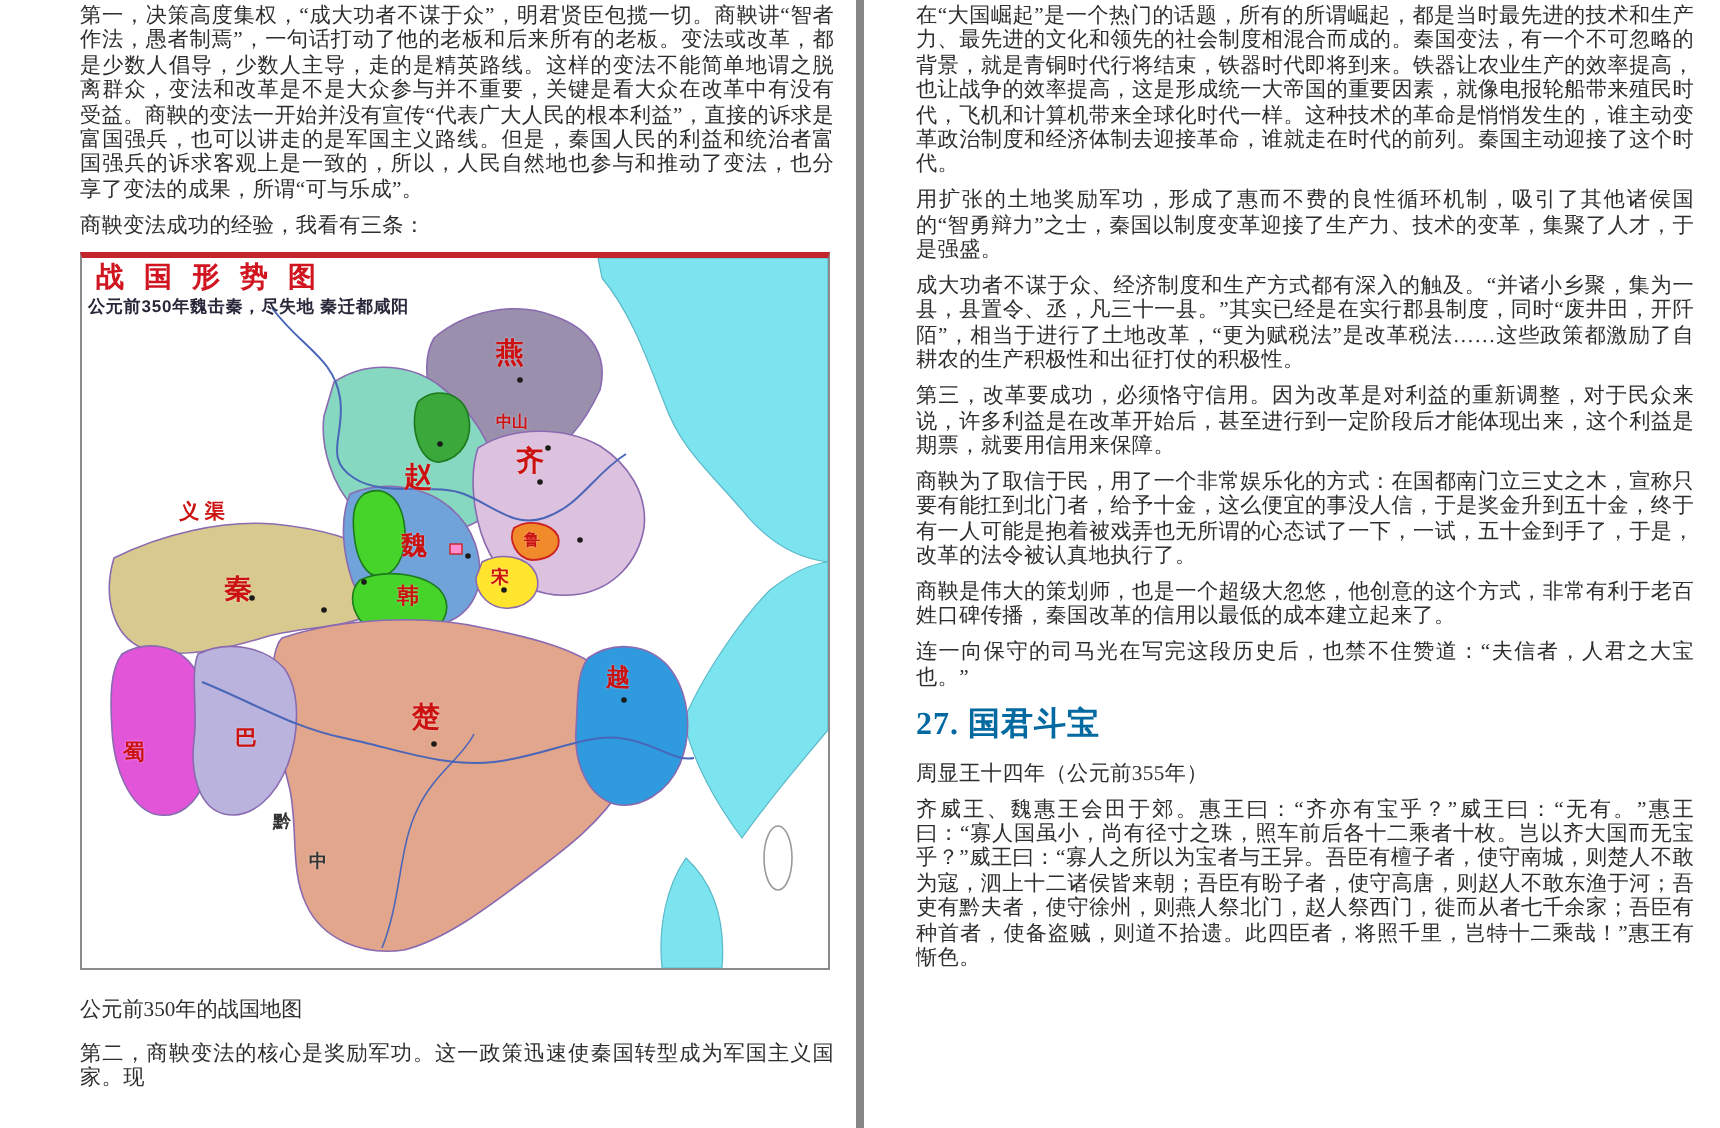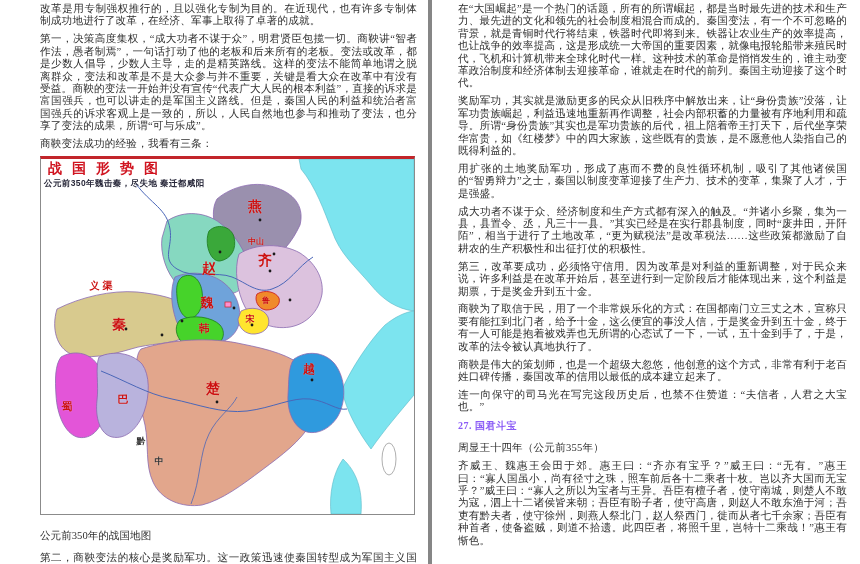--- a/index.html
+++ b/index.html
@@ -32,32 +32,31 @@
     color:#28283a;font-weight:bold;font-size:8.5px;letter-spacing:0.4px;
     font-family:"Liberation Sans",sans-serif;
   }
   .map-label{
     position:absolute;z-index:2;color:#cc1111;font-weight:bold;
     transform:translate(-50%,-50%);white-space:nowrap;
     font-family:"Liberation Sans",sans-serif;text-shadow:0 0 1px rgba(255,255,255,.6);
   }
   .map-caption{font-size:10.6px;line-height:12.4px;margin:15px 0 9px 0;}
   .section-heading{
-    font-size:10px;font-weight:bold;margin:4px 0 9px 0;color:#8b5cf6;
+    font-size:16px;font-weight:bold;margin:4px 0 9px 0;color:#0369a1;
     letter-spacing:0.5px;
   }
 </style>
 </head>
 <body>
 
 <div class="divider"></div>
 
 <div id="left-col" class="page-col">
   <div>
-      <p class="para">改革是用专制强权推行的，且以强化专制为目的。在近现代，也有许多专制体制成功地进行了改革，在经济、军事上取得了卓著的成就。</p>
       <p class="para">第一，决策高度集权，“成大功者不谋于众”，明君贤臣包揽一切。商鞅讲“智者作法，愚者制焉”，一句话打动了他的老板和后来所有的老板。变法或改革，都是少数人倡导，少数人主导，走的是精英路线。这样的变法不能简单地谓之脱离群众，变法和改革是不是大众参与并不重要，关键是看大众在改革中有没有受益。商鞅的变法一开始并没有宣传“代表广大人民的根本利益”，直接的诉求是富国强兵，也可以讲走的是军国主义路线。但是，秦国人民的利益和统治者富国强兵的诉求客观上是一致的，所以，人民自然地也参与和推动了变法，也分享了变法的成果，所谓“可与乐成”。</p>
       <p class="para">商鞅变法成功的经验，我看有三条：</p>
     </div>
 
   <div class="map-box">
     <span class="map-title">战国形势图</span>
     <span class="map-subtitle">公元前350年魏击秦，尽失地  秦迁都咸阳</span>
     <svg width="373" height="355" viewBox="0 0 373 355">
 
       <path stroke="#5bb8c8" stroke-width="0.6" d="M258,0 L373,0 L373,152 C356,150 342,141 330,126 C313,106 299,95 291,72 C283,52 275,28 260,10 Z" fill="#7ce4ef"></path>
@@ -118,24 +117,23 @@
       <span class="map-label" style="left: 118px; top: 302px; font-size: 9px; color: rgb(51, 51, 51);">中</span>
     </div>
 
   <p class="map-caption">公元前350年的战国地图</p>
   <p class="para">第二，商鞅变法的核心是奖励军功。这一政策迅速使秦国转型成为军国主义国家。现</p>
 </div>
 
 <div id="right-col" class="page-col">
   <div>
       <p class="para">在“大国崛起”是一个热门的话题，所有的所谓崛起，都是当时最先进的技术和生产力、最先进的文化和领先的社会制度相混合而成的。秦国变法，有一个不可忽略的背景，就是青铜时代行将结束，铁器时代即将到来。铁器让农业生产的效率提高，也让战争的效率提高，这是形成统一大帝国的重要因素，就像电报轮船带来殖民时代，飞机和计算机带来全球化时代一样。这种技术的革命是悄悄发生的，谁主动变革政治制度和经济体制去迎接革命，谁就走在时代的前列。秦国主动迎接了这个时代。</p>
-      <p class="para">奖励军功，其实就是激励更多的民众从旧秩序中解放出来，让“身份贵族”没落，让军功贵族崛起，利益迅速地重新再作调整，社会内部积蓄的力量被有序地利用和疏导。所谓“身份贵族”其实也是军功贵族的后代，祖上陪着帝王打天下，后代坐享荣华富贵，如《红楼梦》中的四大家族，这些既有的贵族，是不愿意他人染指自己的既得利益的。</p>
       <p class="para">用扩张的土地奖励军功，形成了惠而不费的良性循环机制，吸引了其他诸侯国的“智勇辩力”之士，秦国以制度变革迎接了生产力、技术的变革，集聚了人才，于是强盛。</p>
       <p class="para">成大功者不谋于众、经济制度和生产方式都有深入的触及。“并诸小乡聚，集为一县，县置令、丞，凡三十一县。”其实已经是在实行郡县制度，同时“废井田，开阡陌”，相当于进行了土地改革，“更为赋税法”是改革税法……这些政策都激励了自耕农的生产积极性和出征打仗的积极性。</p>
-      <p class="para">第三，改革要成功，必须恪守信用。因为改革是对利益的重新调整，对于民众来说，许多利益是在改革开始后，甚至进行到一定阶段后才能体现出来，这个利益是期票，于是奖金升到五十金。</p>
+      <p class="para">第三，改革要成功，必须恪守信用。因为改革是对利益的重新调整，对于民众来说，许多利益是在改革开始后，甚至进行到一定阶段后才能体现出来，这个利益是期票，就要用信用来保障。</p>
       <p class="para">商鞅为了取信于民，用了一个非常娱乐化的方式：在国都南门立三丈之木，宣称只要有能扛到北门者，给予十金，这么便宜的事没人信，于是奖金升到五十金，终于有一人可能是抱着被戏弄也无所谓的心态试了一下，一试，五十金到手了，于是，改革的法令被认真地执行了。</p>
       <p class="para">商鞅是伟大的策划师，也是一个超级大忽悠，他创意的这个方式，非常有利于老百姓口碑传播，秦国改革的信用以最低的成本建立起来了。</p>
       <p class="para">连一向保守的司马光在写完这段历史后，也禁不住赞道：“夫信者，人君之大宝也。”</p>
     </div>
   <h2 class="section-heading">27. 国君斗宝</h2>
   <div>
       <p class="para">周显王十四年（公元前355年）</p>
       <p class="para">齐威王、魏惠王会田于郊。惠王曰：“齐亦有宝乎？”威王曰：“无有。”惠王曰：“寡人国虽小，尚有径寸之珠，照车前后各十二乘者十枚。岂以齐大国而无宝乎？”威王曰：“寡人之所以为宝者与王异。吾臣有檀子者，使守南城，则楚人不敢为寇，泗上十二诸侯皆来朝；吾臣有盼子者，使守高唐，则赵人不敢东渔于河；吾吏有黔夫者，使守徐州，则燕人祭北门，赵人祭西门，徙而从者七千余家；吾臣有种首者，使备盗贼，则道不拾遗。此四臣者，将照千里，岂特十二乘哉！”惠王有惭色。</p>
     </div>
 </div>

